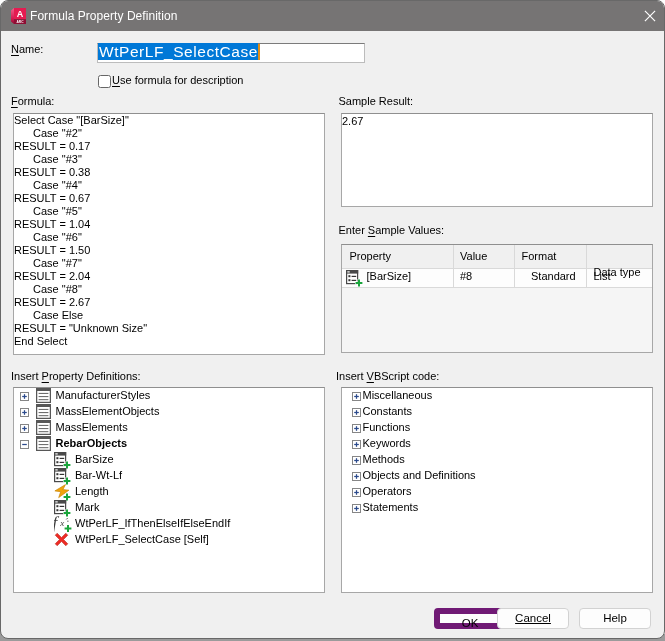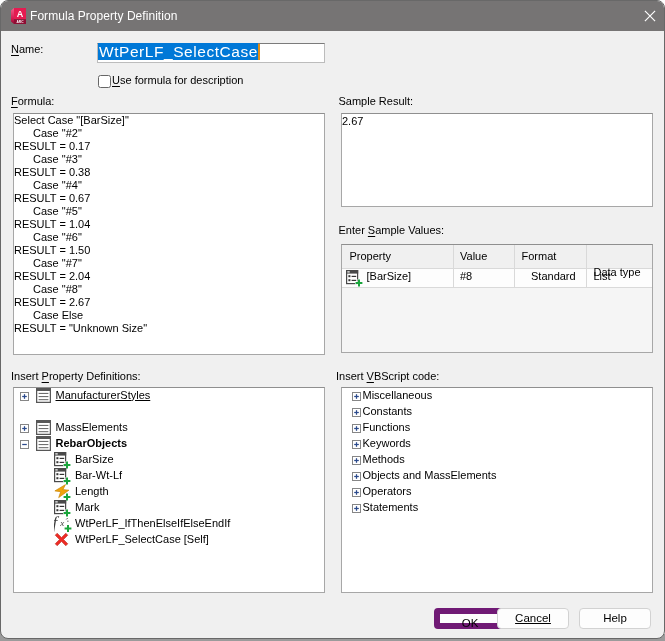--- a/index.html
+++ b/index.html
@@ -9,21 +9,21 @@
 #dlg { position:absolute; left:0; top:0; width:665px; height:639px; background:#f0f0f0;
   border:1px solid #686868; border-radius:8px; overflow:hidden; z-index:1;}
 #titlebar { position:absolute; left:0; top:0; width:100%; height:30px; background:#767474; }
 #title { position:absolute; left:29px; top:8.2px; color:#ffffff; font-size:12px; letter-spacing:0.05px;}
 #closex { position:absolute; left:639px; top:5px; width:20px; height:20px; }
 .lbl { position:absolute; font-size:11px; color:#000; white-space:nowrap;}
 .box { position:absolute; background:#ffffff; border:1px solid #a7a7a7; border-top-color:#8f8f8f; }
 u { text-decoration:underline; text-underline-offset:1.5px; }
 
 
-#nameinput { left:96px; top:42px; width:228px; height:20px; border:1px solid #bcbcbc; border-top-color:#7b7b7b; }
+#nameinput { left:96px; top:42px; width:268px; height:20px; border:1px solid #bcbcbc; border-top-color:#7b7b7b; }
 #nametext { display:inline-block; margin-left:0px; margin-top:-1px; font-size:15.5px; letter-spacing:0.55px; background:#0078d7; color:#fff; padding:0 0 0 1px; height:17px; line-height:17px; vertical-align:top;}
 #caret { display:inline-block; width:2px; height:16px; background:#e08d17; vertical-align:top; margin-top:0px;}
 #cbx { position:absolute; left:97px; top:73.5px; width:13px; height:13px; background:#fff; border:1px solid #666666; border-radius:2.5px;}
 
 
 #formulabox { left:12px; top:112px; width:312px; height:242px; font-size:11px; line-height:13px; padding:0; color:#000;}
 #formulabox div { white-space:pre; }
 .i1 { padding-left:19px; } .i2 { }
 
 
@@ -95,20 +95,21 @@
     <div class="i1">Case "#5"</div>
     <div class="i2">RESULT = 1.04</div>
     <div class="i1">Case "#6"</div>
     <div class="i2">RESULT = 1.50</div>
     <div class="i1">Case "#7"</div>
     <div class="i2">RESULT = 2.04</div>
     <div class="i1">Case "#8"</div>
     <div class="i2">RESULT = 2.67</div>
     <div class="i1">Case Else</div>
     <div class="i2">RESULT = "Unknown Size"</div>
+    <div>End Select</div>
   </div>
 
   <span class="lbl" style="left:337.5px;top:94px">Sample Result:</span>
   <div class="box" id="samplebox">2.67</div>
 
   <span class="lbl" style="left:337.5px;top:222.7px">Enter <u>S</u>ample Values:</span>
   <div class="box" id="tbl">
     <div id="tblhead"></div>
     <div id="tblrow"></div>
     <div class="colsep" style="left:111px"></div>
@@ -148,21 +149,37 @@
             <path d="M3.5 1.2 V5.8" stroke="#2b4a8c" stroke-width="1.25"></path>
           </svg>
         </span>
         <span class="icon" style="left:22px;top:-2px"><svg width="15" height="15" viewBox="0 0 15 15">
             <rect x="0.6" y="0.6" width="13.8" height="13.8" fill="#fff" stroke="#575757" stroke-width="1.3"></rect>
             <rect x="0" y="0" width="15" height="3" fill="#575757"></rect>
             <rect x="2.6" y="4.9" width="9.8" height="1.1" fill="#6e6e6e"></rect>
             <rect x="2.6" y="8.0" width="9.8" height="1.1" fill="#6e6e6e"></rect>
             <rect x="2.6" y="11.1" width="9.8" height="1.1" fill="#6e6e6e"></rect>
           </svg></span>
-        <span class="txt" style="left:41.5px;text-decoration:underline;">ManufacturerStyles</span>
+        <span class="txt" style="left:41.5px;">ManufacturerStyles</span>
+      </div>
+      <div class="trow" style="top:18px">
+        <span class="expander" style="left:6px;top:2px">
+          <svg width="7" height="7" viewBox="0 0 7 7" style="display:block">
+            <path d="M1.2 3.5 H5.8" stroke="#2b4a8c" stroke-width="1.25"></path>
+            <path d="M3.5 1.2 V5.8" stroke="#2b4a8c" stroke-width="1.25"></path>
+          </svg>
+        </span>
+        <span class="icon" style="left:22px;top:-2px"><svg width="15" height="15" viewBox="0 0 15 15">
+            <rect x="0.6" y="0.6" width="13.8" height="13.8" fill="#fff" stroke="#575757" stroke-width="1.3"></rect>
+            <rect x="0" y="0" width="15" height="3" fill="#575757"></rect>
+            <rect x="2.6" y="4.9" width="9.8" height="1.1" fill="#6e6e6e"></rect>
+            <rect x="2.6" y="8.0" width="9.8" height="1.1" fill="#6e6e6e"></rect>
+            <rect x="2.6" y="11.1" width="9.8" height="1.1" fill="#6e6e6e"></rect>
+          </svg></span>
+        <span class="txt" style="left:41.5px;">MassElementObjects</span>
       </div>
       <div class="trow" style="top:34px">
         <span class="expander" style="left:6px;top:2px">
           <svg width="7" height="7" viewBox="0 0 7 7" style="display:block">
             <path d="M1.2 3.5 H5.8" stroke="#2b4a8c" stroke-width="1.25"></path>
             <path d="M3.5 1.2 V5.8" stroke="#2b4a8c" stroke-width="1.25"></path>
           </svg>
         </span>
         <span class="icon" style="left:22px;top:-2px"><svg width="15" height="15" viewBox="0 0 15 15">
             <rect x="0.6" y="0.6" width="13.8" height="13.8" fill="#fff" stroke="#575757" stroke-width="1.3"></rect>
@@ -312,21 +329,21 @@
         </span>
         <span class="txt" style="left:20.5px">Methods</span>
       </div>
       <div class="trow" style="top:82px">
         <span class="expander" style="left:9.5px;top:2px">
           <svg width="7" height="7" viewBox="0 0 7 7" style="display:block">
             <path d="M1.2 3.5 H5.8" stroke="#2b4a8c" stroke-width="1.25"></path>
             <path d="M3.5 1.2 V5.8" stroke="#2b4a8c" stroke-width="1.25"></path>
           </svg>
         </span>
-        <span class="txt" style="left:20.5px">Objects and MassElements</span>
+        <span class="txt" style="left:20.5px">Objects and Definitions</span>
       </div>
       <div class="trow" style="top:98px">
         <span class="expander" style="left:9.5px;top:2px">
           <svg width="7" height="7" viewBox="0 0 7 7" style="display:block">
             <path d="M1.2 3.5 H5.8" stroke="#2b4a8c" stroke-width="1.25"></path>
             <path d="M3.5 1.2 V5.8" stroke="#2b4a8c" stroke-width="1.25"></path>
           </svg>
         </span>
         <span class="txt" style="left:20.5px">Operators</span>
       </div>

